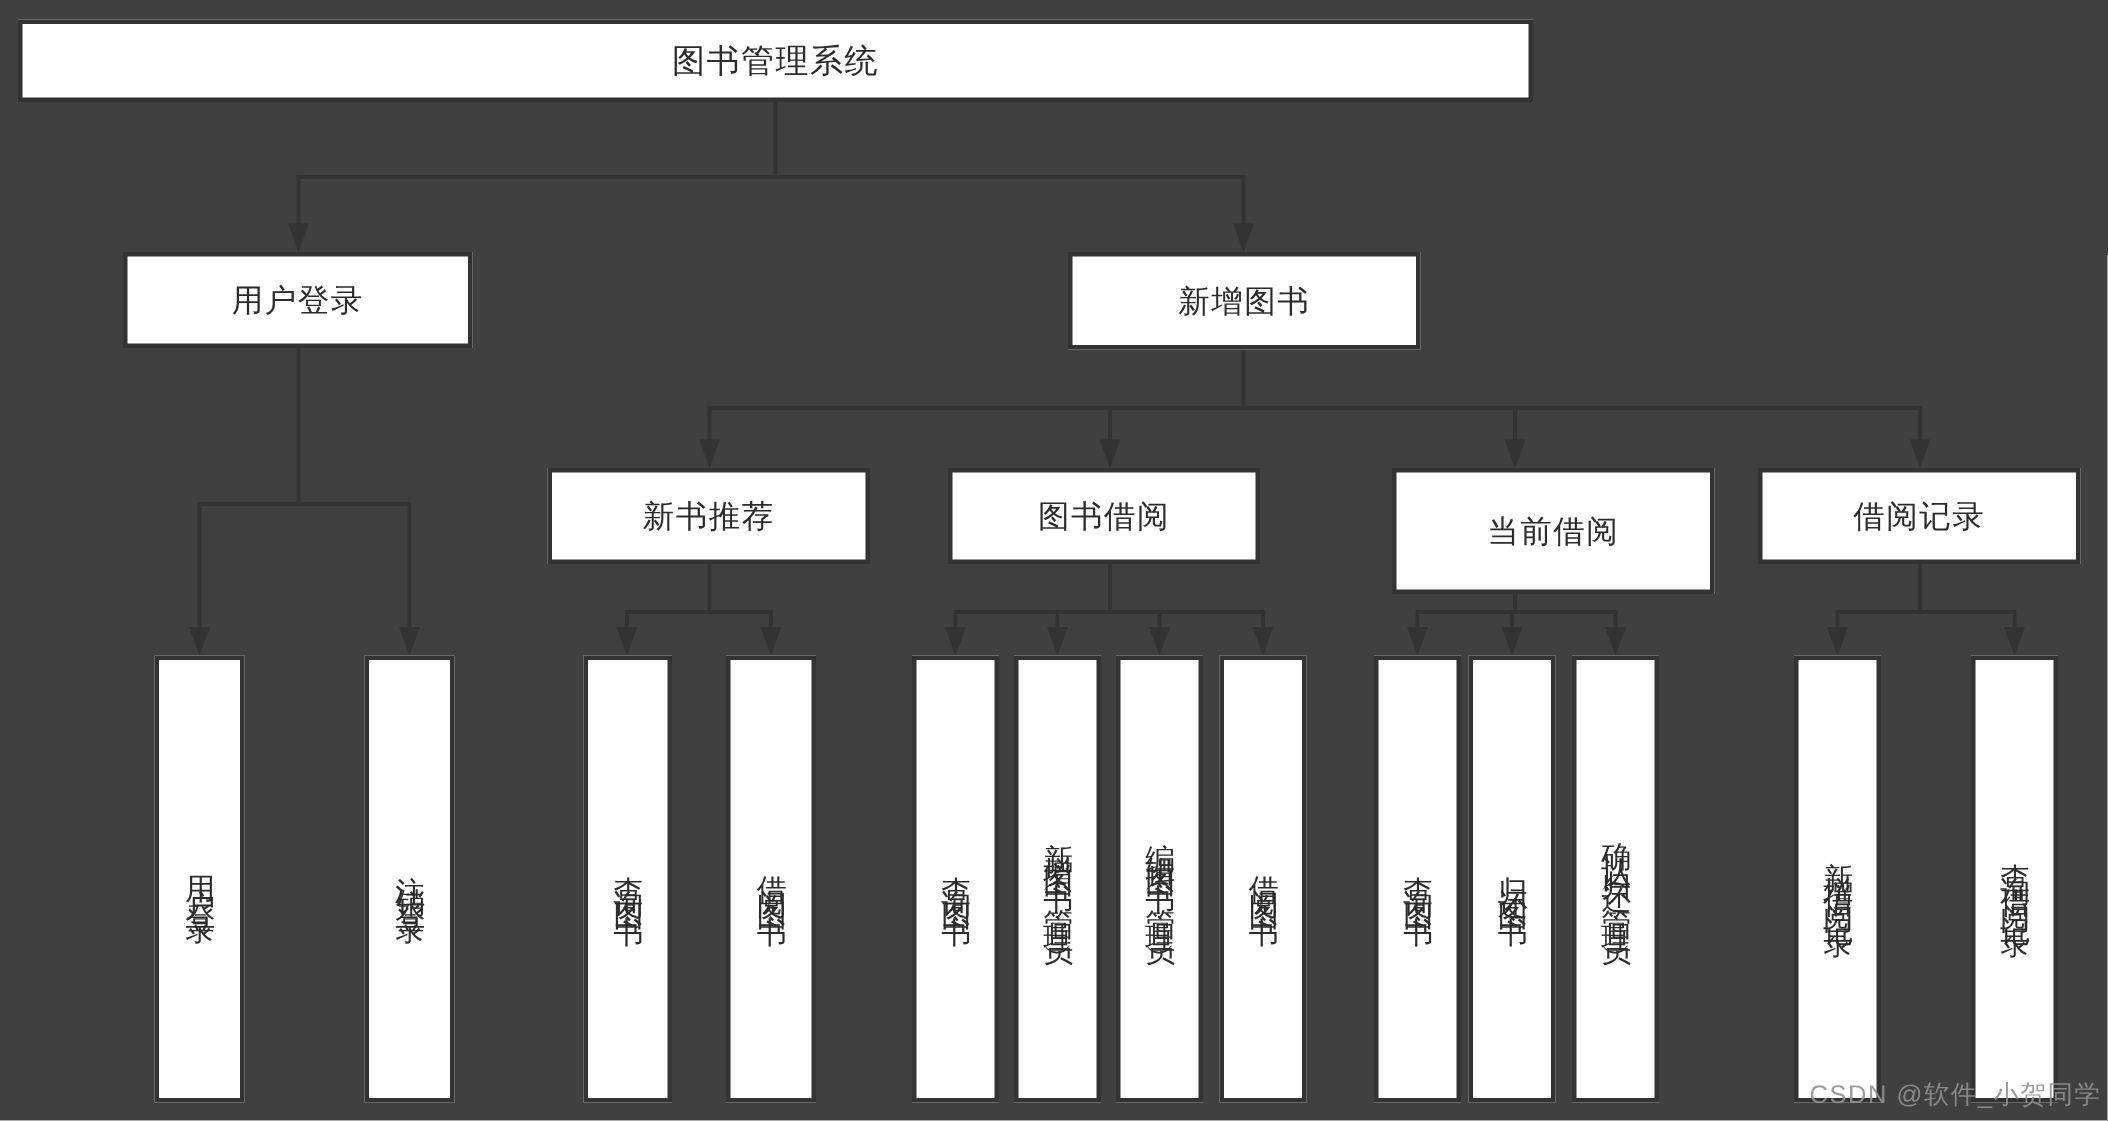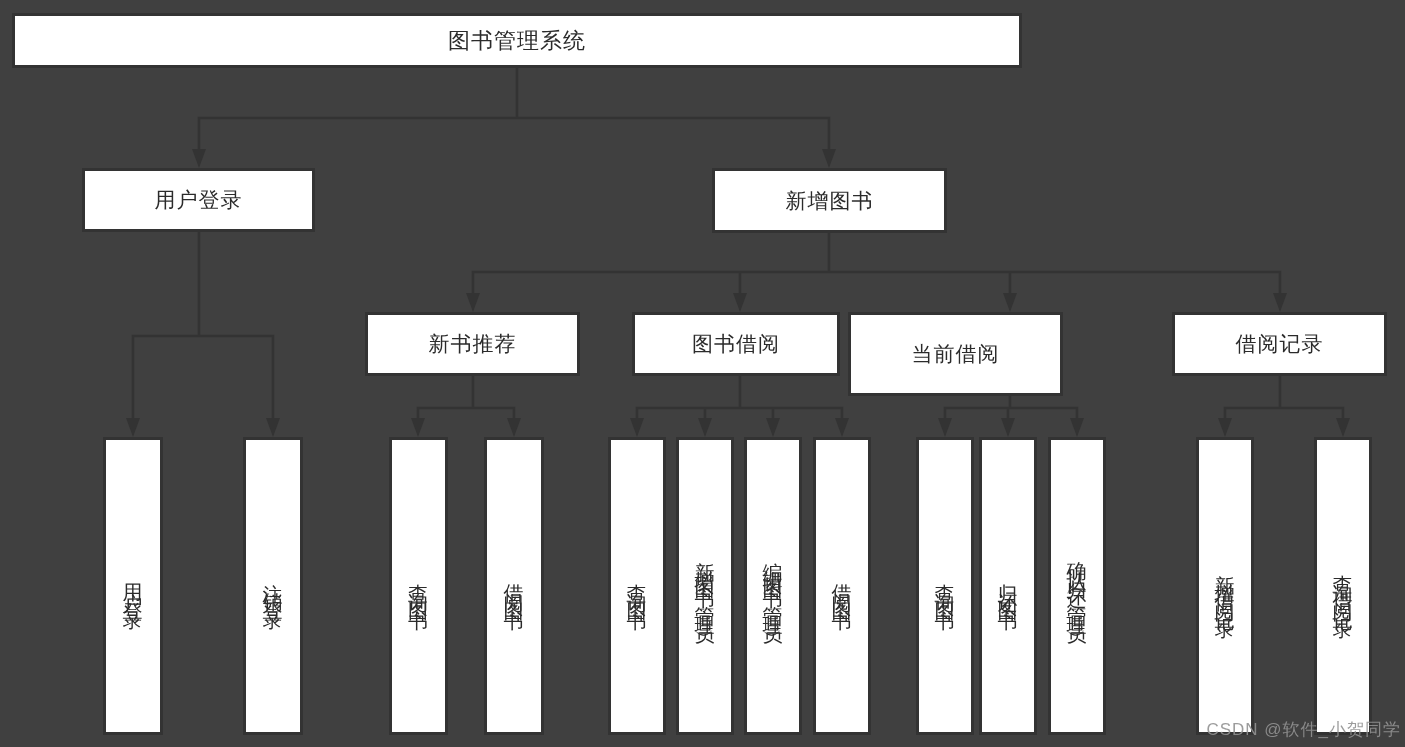--- a/index.html
+++ b/index.html
@@ -104,21 +104,21 @@
   <div class="box h-node" style="left:712px; top:168px; width:235px; height:65px;">
     <span>新增图书</span>
   </div>
 
   <div class="box h-node" style="left:365px; top:312px; width:215px; height:64px;font-family:Liberation Mono, monospace;">
     <span>新书推荐</span>
   </div>
   <div class="box h-node" style="left:632px; top:312px; width:208px; height:64px;">
     <span>图书借阅</span>
   </div>
-  <div class="box h-node" style="left:848px; top:312px; width:215px; height:84px;">
+  <div class="box h-node" style="left:928px; top:312px; width:215px; height:84px;">
     <span>当前借阅</span>
   </div>
   <div class="box h-node" style="left:1172px; top:312px; width:215px; height:64px;">
     <span>借阅记录</span>
   </div>
 
   <div class="box leaf" style="left:103px; top:437px; width:60px; height:298px;">
     <span class="v-text">用户登录</span>
   </div>
   <div class="box leaf" style="left:243px; top:437px; width:60px; height:298px;">

